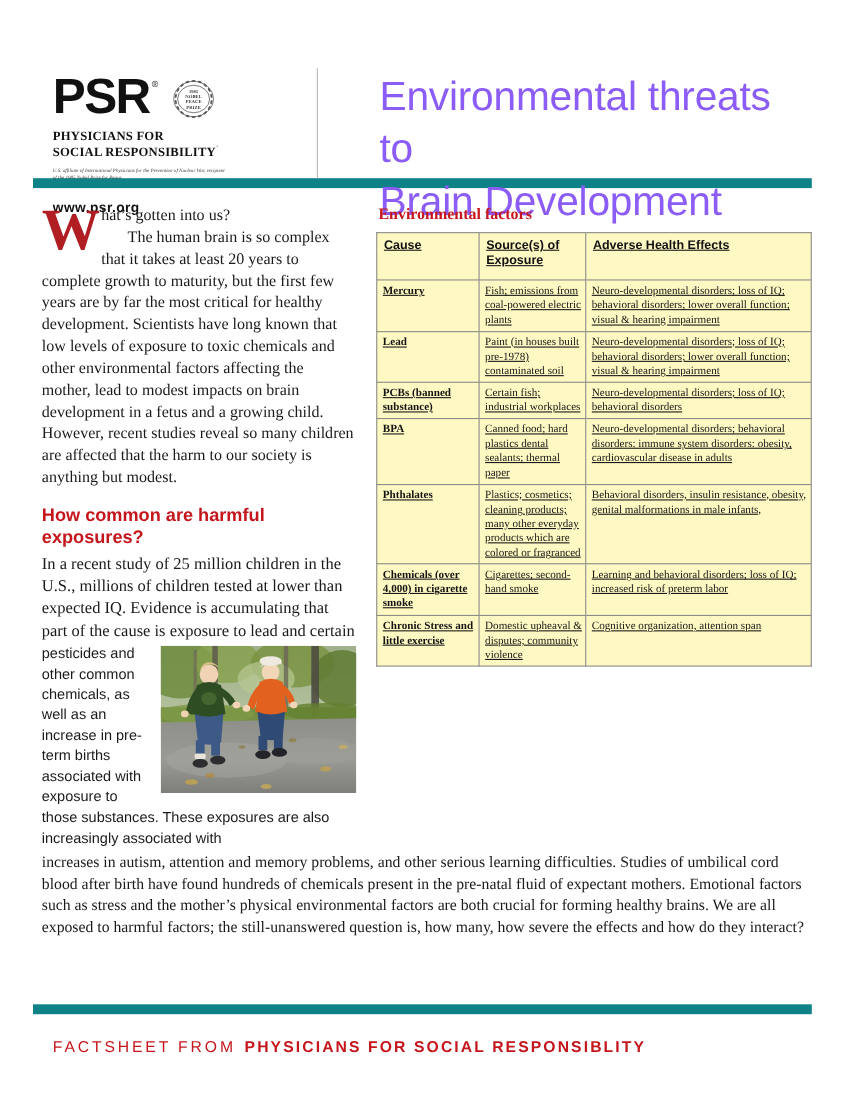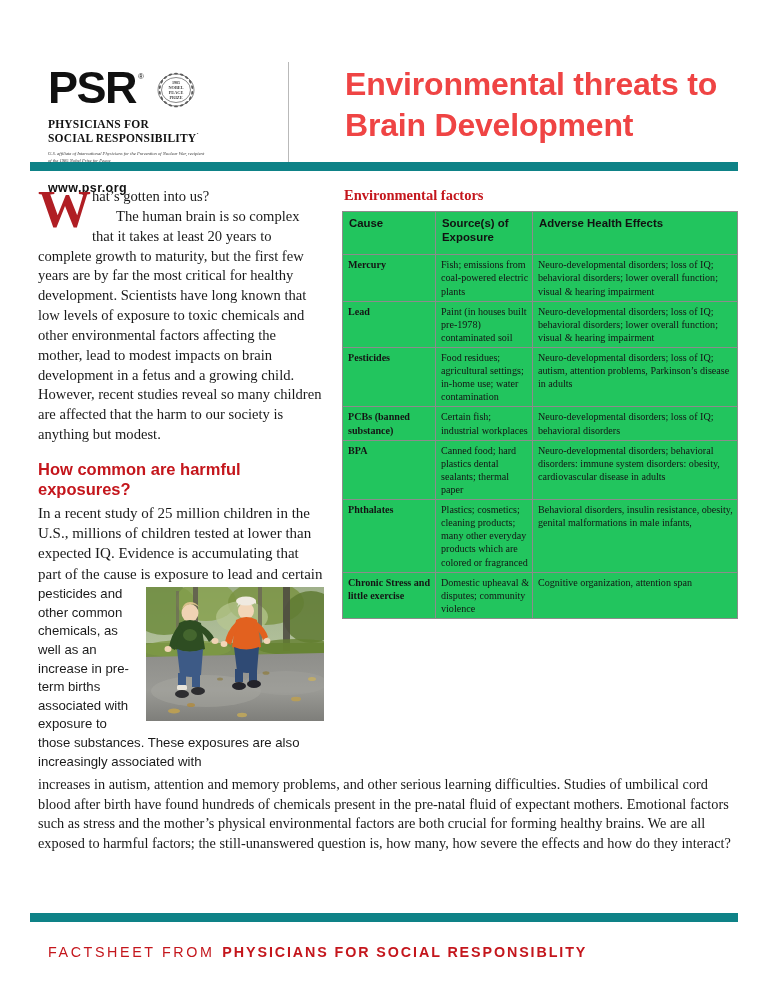--- a/index.html
+++ b/index.html
@@ -89,24 +89,24 @@
     background: #b9b9b9;
     margin: 0 0 0 18px;
     height: 100px;
   }
   .title-block {
     padding-left: 24px;
     padding-top: 2px;
   }
   .doc-title {
     font-family: "Liberation Sans", sans-serif;
-    font-weight: bold;
-    font-size: 32px;
+    font-weight: normal;
+    font-size: 37px;
     line-height: 1.28;
-    color: #ef4444;
+    color: #8b5cf6;
     letter-spacing: -0.2px;
   }
 
   
   .teal-rule {
     height: 9px;
     background: #0E8287;
     margin: 0 30px 0 30px;
   }
   .teal-rule.top { margin-top: 12px; }
@@ -184,21 +184,22 @@
     font-family: Liberation Serif, serif;
     font-weight: bold;
     font-size: 14.5px;
     color: #C4161C;
     margin: 0 0 7px 2px;
   }
   table.factors {
     border-collapse: collapse;
     width: 100%;
     table-layout: fixed;
-    background: #22c55e;
+    background: #fef9c3;
+    text-decoration: underline;
   }
   table.factors td {
     border: 1px solid #8c8c8c;
     vertical-align: top;
     padding: 3px 3px 3px 5px;
     font-family: "Liberation Serif", serif;
     font-size: 10.1px;
     line-height: 1.30;
     color: #141414;
   }
@@ -458,38 +459,38 @@
           <td class="cause">Mercury</td>
           <td>Fish; emissions from coal-powered electric plants</td>
           <td>Neuro-developmental disorders; loss of IQ; behavioral disorders; lower overall function; visual &amp; hearing impairment</td>
         </tr>
         <tr>
           <td class="cause">Lead</td>
           <td>Paint (in houses built pre-1978) contaminated soil</td>
           <td>Neuro-developmental disorders;  loss of IQ; behavioral disorders; lower overall function; visual &amp; hearing impairment</td>
         </tr>
         <tr>
-          <td class="cause">Pesticides</td>
-          <td>Food residues; agricultural settings; in-home use; water contamination</td>
-          <td>Neuro-developmental disorders; loss of IQ;   autism, attention problems, Parkinson’s disease in adults</td>
-        </tr>
-        <tr>
           <td class="cause">PCBs (banned substance)</td>
           <td>Certain fish; industrial workplaces</td>
           <td>Neuro-developmental disorders; loss of IQ; behavioral disorders</td>
         </tr>
         <tr>
           <td class="cause">BPA</td>
           <td>Canned food; hard plastics dental sealants; thermal paper</td>
           <td>Neuro-developmental disorders; behavioral disorders: immune system disorders:  obesity, cardiovascular disease in adults</td>
         </tr>
         <tr>
           <td class="cause">Phthalates</td>
           <td>Plastics; cosmetics; cleaning products; many other everyday products which are colored or fragranced</td>
           <td>Behavioral disorders, insulin resistance, obesity, genital malformations in male infants,</td>
+        </tr>
+        <tr>
+          <td class="cause">Chemicals (over 4,000) in cigarette smoke</td>
+          <td>Cigarettes; second-hand smoke</td>
+          <td>Learning and behavioral disorders; loss of IQ; increased risk of preterm labor</td>
         </tr>
         <tr>
           <td class="cause">Chronic Stress and little exercise</td>
           <td>Domestic upheaval &amp; disputes; community violence</td>
           <td>Cognitive organization, attention span</td>
         </tr>
       </tbody>
     </table>
   </div>
 </div>

